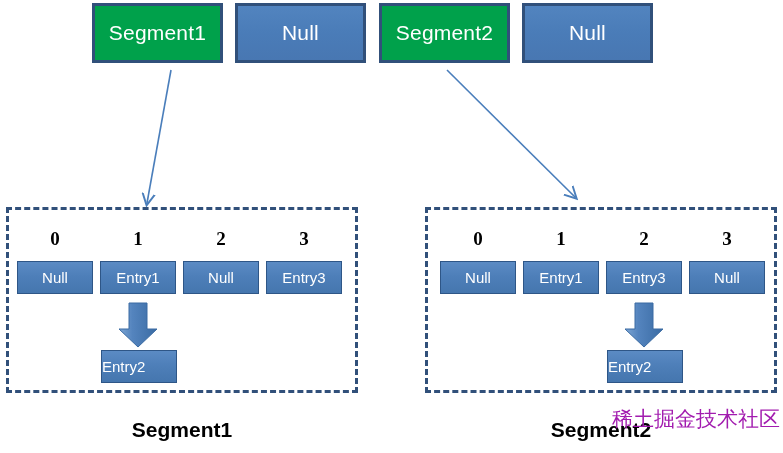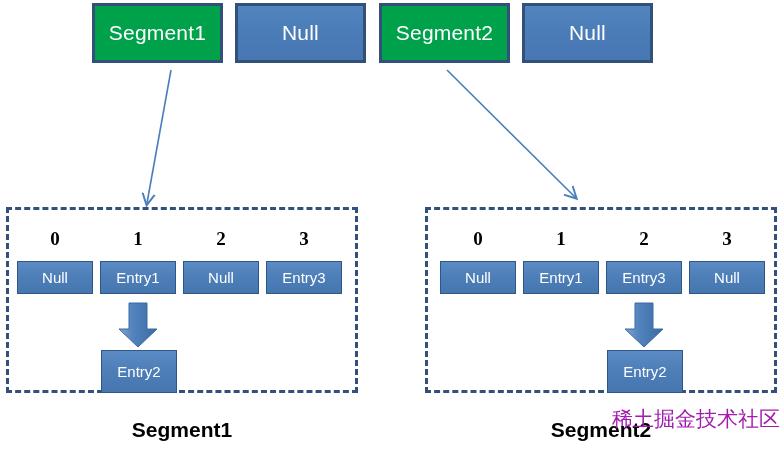--- a/index.html
+++ b/index.html
@@ -66,27 +66,26 @@
     align-items: center;
     justify-content: center;
     color: #ffffff;
     font-size: 15px;
   }
 
   
   .entry-box {
     position: absolute;
     width: 76px;
-    height: 43px;
+    height: 33px;
     box-sizing: border-box;
     border: 1.5px solid #2E5687;
     background: linear-gradient(180deg, #5B8BC4 0%, #4E7FB9 45%, #4576AE 100%);
     display: flex;
     align-items: center;
-    justify-content: center;
     color: #ffffff;
     font-size: 15px;
   }
 
   
   .caption {
     position: absolute;
     font-size: 21px;
     font-weight: bold;
     color: #000000;

